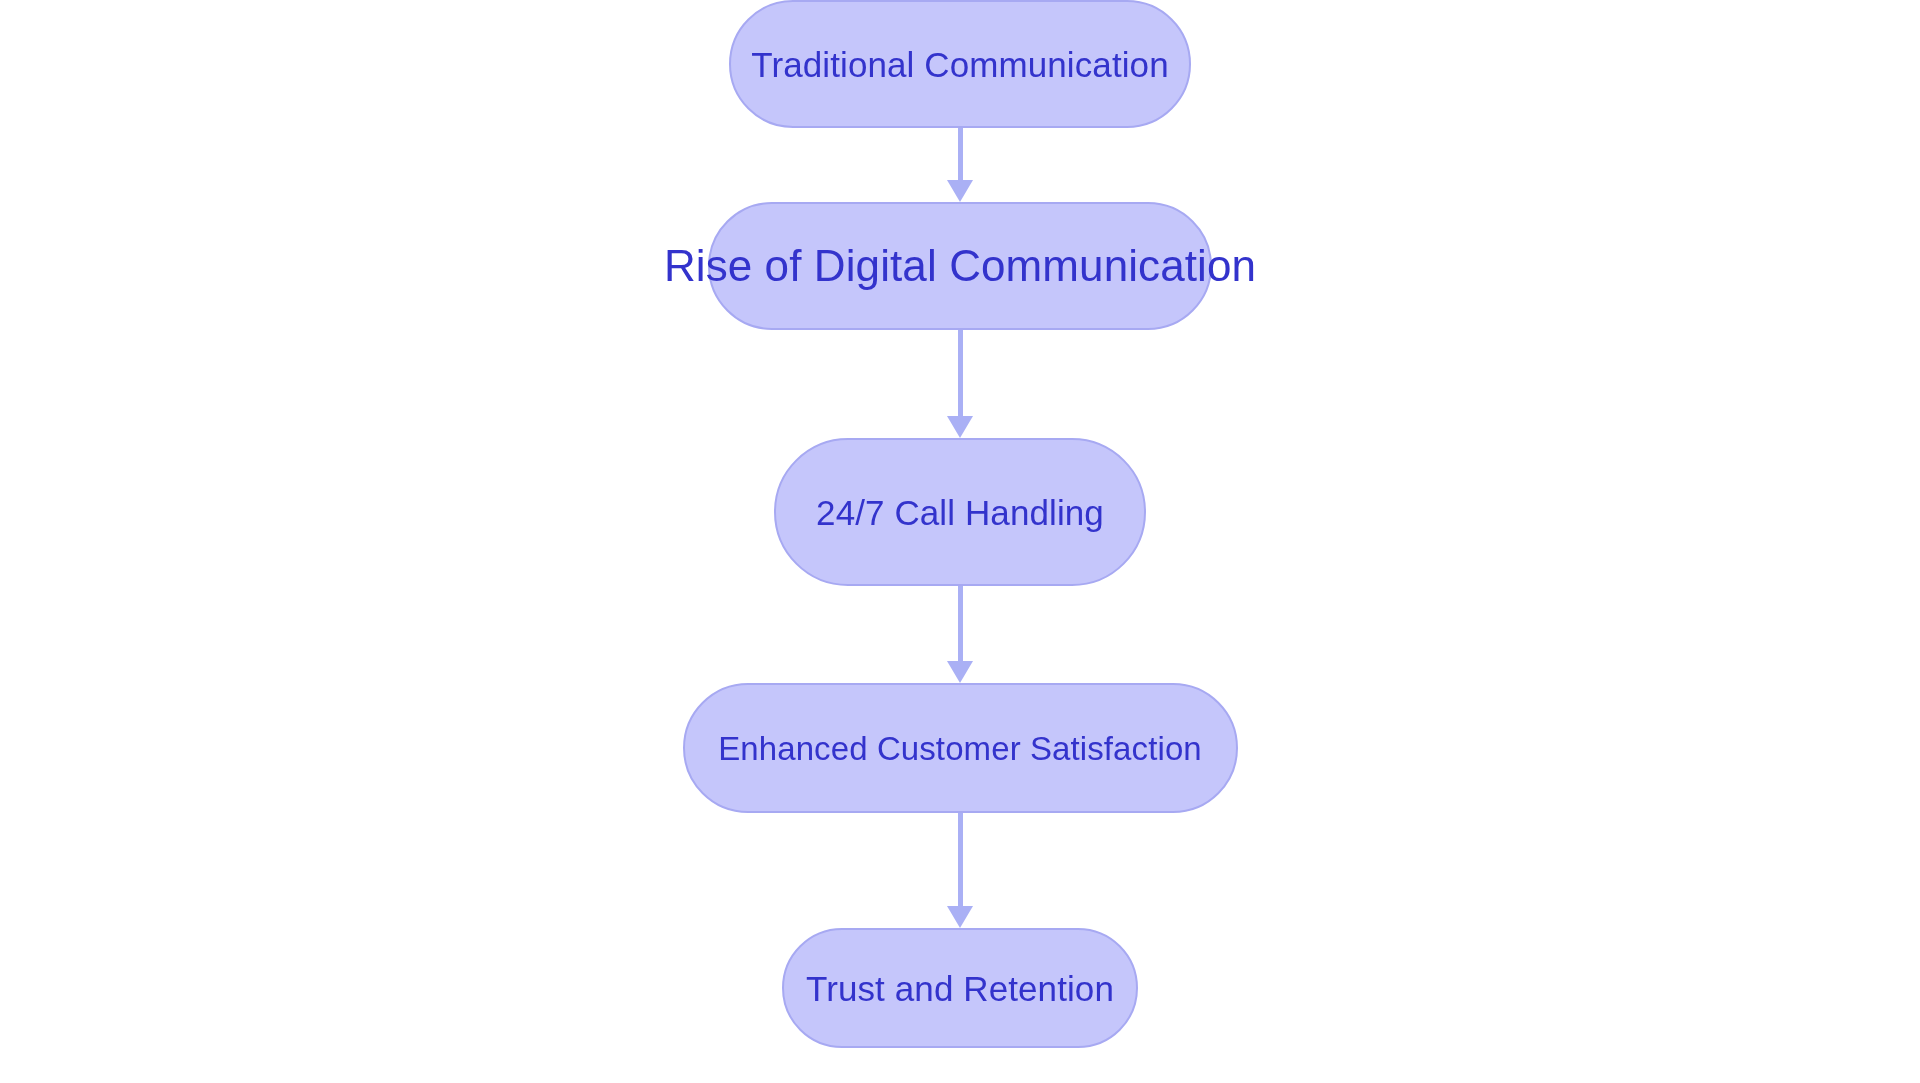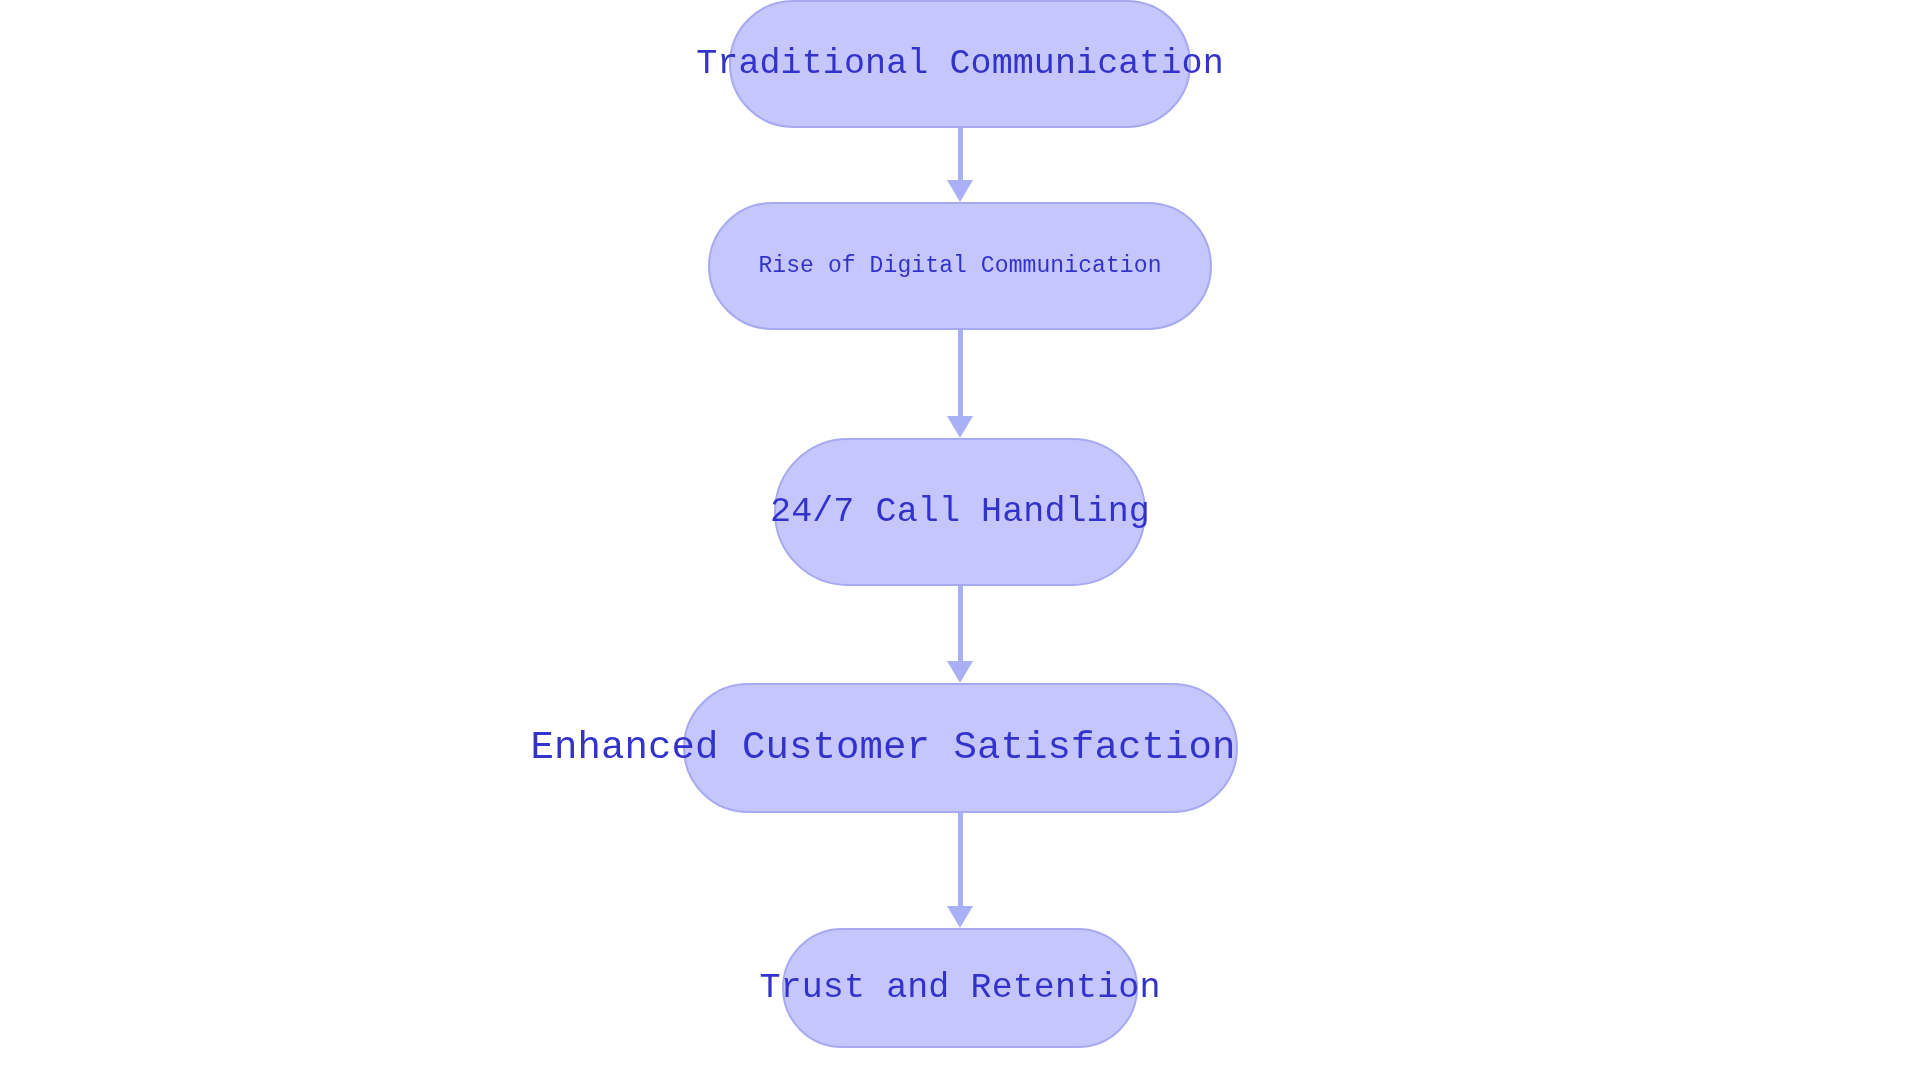--- a/index.html
+++ b/index.html
@@ -33,32 +33,32 @@
     display: flex;
     align-items: center;
     justify-content: center;
     background: #c5c6fb;
     border: 2px solid #a7a9f2;
     border-radius: 999px;
     color: #3333cc;
     font-weight: 400;
     letter-spacing: 0.1px;
     white-space: nowrap;
-    font-family: Liberation Mono, monospace;
+    font-family: Liberation Sans, sans-serif;
   }
   .node-label {
     color: #3333cc;
     line-height: 1;
   }
 
   
   .n0 { width: 462px; height: 128px; font-size: 35px; }
-  .n1 { width: 504px; height: 128px; font-size: 23px; }
+  .n1 { width: 504px; height: 128px; font-size: 44px; }
   .n2 { width: 372px; height: 148px; font-size: 35px; }
-  .n3 { width: 555px; height: 130px; font-size: 39px; justify-content: flex-end; }
+  .n3 { width: 555px; height: 130px; font-size: 33px; }
   .n4 { width: 356px; height: 120px; font-size: 35px; }
 
   .connector {
     position: relative;
     width: 30px;
     display: flex;
     flex-direction: column;
     align-items: center;
     justify-content: flex-start;
   }

